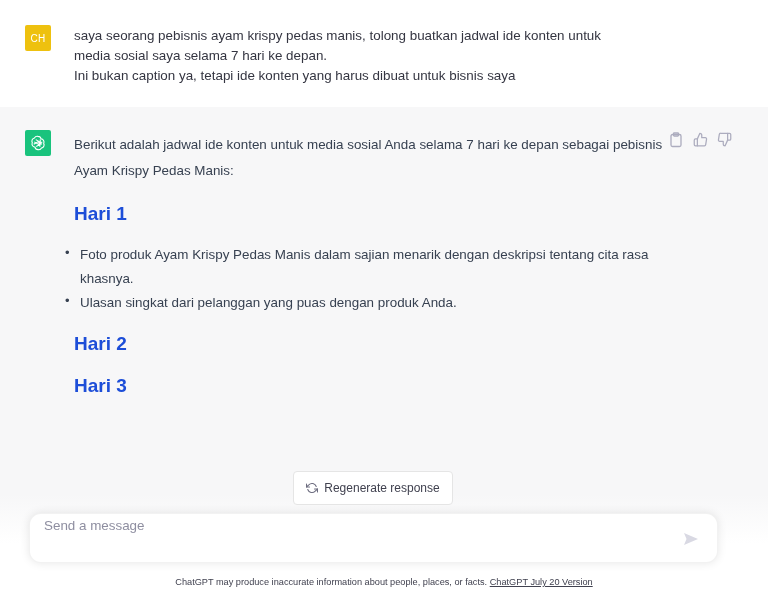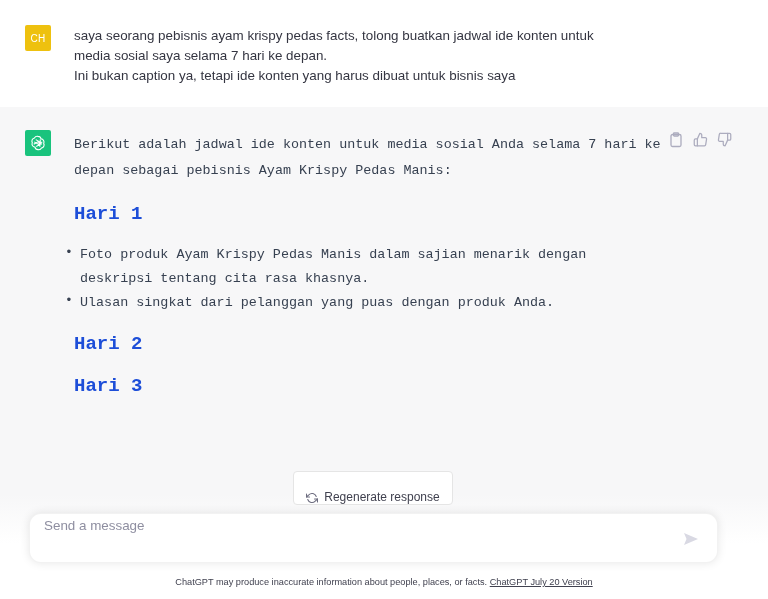--- a/index.html
+++ b/index.html
@@ -34,21 +34,21 @@
       position: absolute; left: 0; top: 107px; width: 768px; height: 492px;
       background: #f7f7f8;
     }
     .avatar-bot {
       position: absolute; left: 25px; top: 23px; width: 26px; height: 26px;
       background: #19c37d; border-radius: 2px;
       display: flex; align-items: center; justify-content: center;
     }
     .bot-content {
       position: absolute; left: 74px; top: 25px; width: 590px;
-      font-size: 13.4px; line-height: 26px; color: #374151; font-family: Liberation Mono, monospace;
+      font-size: 13.4px; line-height: 26px; color: #374151;
     }
     .bot-content p { margin-bottom: 17px; }
     .bot-content h4 { font-weight: bold; color: #1d4ed8; font-size: 19px; margin-bottom: 16px; }
     .bot-content ul { list-style: none; margin-bottom: 16px; }
     .bot-content li { position: relative; padding-left: 6px; line-height: 24px; }
     .bot-content li::before {
       content: "•"; position: absolute; left: -9px; top: -2px; font-size: 13px; color: #374151;
     }
     .feedback {
       position: absolute; left: 669px; top: 25px; display: flex; gap: 8px;
@@ -56,21 +56,21 @@
     .feedback span { width: 16px; height: 16px; display: inline-flex; }
 
     
     .bottom-fade {
       position: absolute; left: 0; top: 460px; width: 768px; height: 139px;
       background: linear-gradient(to bottom, rgba(247,247,248,0) 0%, #f7f7f8 25%, #ffffff 60%);
     }
     .regen-btn {
       position: absolute; left: 293px; top: 471px; width: 160px; height: 34px;
       background: #fff; border: 1px solid #e5e5e5; border-radius: 4px;
-      display: flex; align-items: flex-end; justify-content: center; gap: 6px;
+      display: flex; align-items: center; justify-content: center; gap: 6px;
       font-size: 12px; color: #40414f; cursor: pointer;
     }
     .regen-btn .icon { display: inline-flex; width: 12px; height: 12px; }
     .input-box {
       position: absolute; left: 29px; top: 513px; width: 689px; height: 50px;
       background: #fff; border-radius: 12px;
       box-shadow: 0 0 10px rgba(0,0,0,0.10);
       border: 1px solid rgba(0,0,0,0.05);
     }
     .input-box input {
@@ -93,21 +93,21 @@
 </head>
 <body>
 
 <div class="page">
 
   <div class="user-msg">
     <div class="avatar-user">
       <span>CH</span>
     </div>
     <div class="user-text">
-      <div>saya seorang pebisnis ayam krispy pedas facts, tolong buatkan jadwal ide konten untuk</div>
+      <div>saya seorang pebisnis ayam krispy pedas manis, tolong buatkan jadwal ide konten untuk</div>
       <div>media sosial saya selama 7 hari ke depan.</div>
       <div>Ini bukan caption ya, tetapi ide konten yang harus dibuat untuk bisnis saya</div>
     </div>
   </div>
 
   <div class="assistant-msg">
     <div class="avatar-bot">
       <svg width="18" height="18" viewBox="0 0 24 24" fill="none" stroke="#fff" stroke-width="1.5">
         <path d="M12 3.2a4.2 4.2 0 0 1 4.1 3.3 4.2 4.2 0 0 1 3.5 6 4.2 4.2 0 0 1-2.9 6.2A4.2 4.2 0 0 1 12 20.8a4.2 4.2 0 0 1-4.1-3.3 4.2 4.2 0 0 1-3.5-6A4.2 4.2 0 0 1 7.3 5.3 4.2 4.2 0 0 1 12 3.2z"></path>
         <path d="M9 7.5l5.5 3.2v6.3M15 7.2v6.4l-5.4 3.1M17.8 10.5l-5.5 3.1-5.4-3.1M6.3 13.6l5.5-3.2 5.4 3.2"></path>

